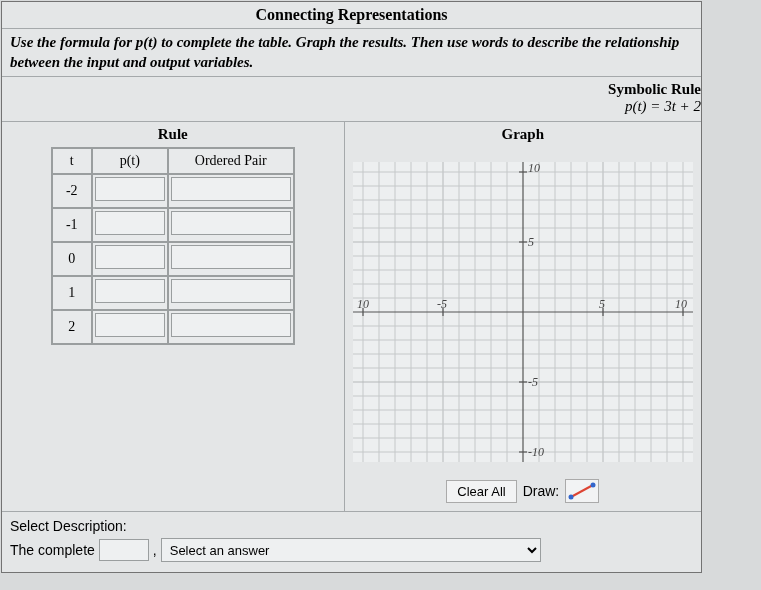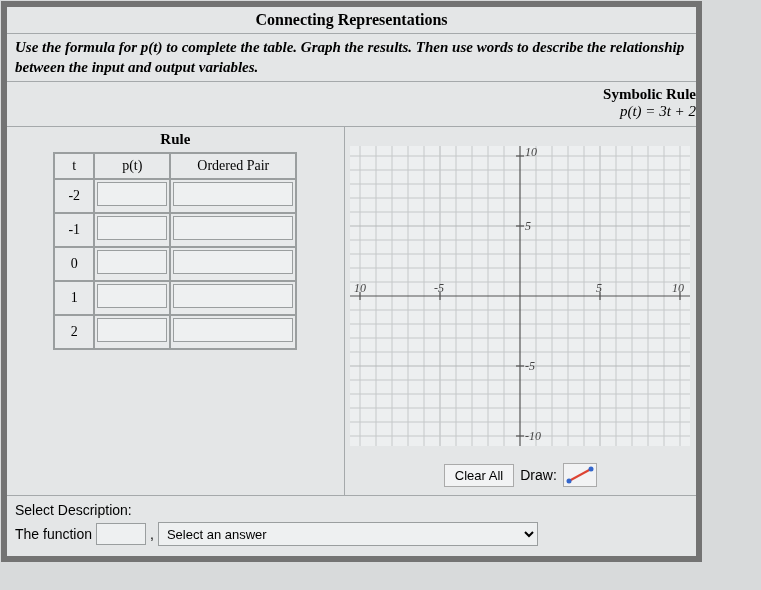--- a/index.html
+++ b/index.html
@@ -5,21 +5,21 @@
   * { box-sizing: border-box; margin: 0; padding: 0; }
   body {
     font-family: Georgia, 'Times New Roman', serif;
     background: #d8dadb;
     width: 761px;
     height: 590px;
     position: relative;
     overflow: hidden;
   }
   .outer {
-    border: 6px solid #737373;
+    border: 1px solid #737373;
     background: #5eead4;
     width: 701px;
     margin: 1px;
   }
   .title-row {
     text-align: center;
     padding: 4px 0;
     font-weight: bold;
     font-size: 16px;
     border-bottom: 1px solid #a5a9ab;
@@ -213,20 +213,21 @@
         <tr>
           <td class="tcell">2</td>
           <td><span class="inbox"></span></td>
           <td><span class="inbox wide"></span></td>
         </tr>
       </tbody>
         </table>
     </div>
 
     <div class="right-col">
+      <div class="col-header" style="margin-bottom:-2px">Graph</div>
       <div class="graph-wrap">
         <svg viewBox="0 0 340 300">
 
           <g>
 
             <line class="gridline" x1="10" y1="0" x2="10" y2="300"></line>
               <line class="gridline" x1="26" y1="0" x2="26" y2="300"></line>
               <line class="gridline" x1="42" y1="0" x2="42" y2="300"></line>
               <line class="gridline" x1="58" y1="0" x2="58" y2="300"></line>
               <line class="gridline" x1="74" y1="0" x2="74" y2="300"></line>
@@ -302,21 +303,21 @@
           </svg>
         </span>
       </div>
     </div>
 
   </div>
 
   <div class="bottom-row">
     <div style="font-family:Arial,sans-serif;font-size:14px">Select Description:</div>
     <div class="func-line">
-      <span>The function</span>
+      <span>The complete</span>
       <input class="small-input" style="">
       <span>,</span>
       <select class="select">
         <option>Select an answer</option>
       </select>
     </div>
   </div>
 
 </div>
 

